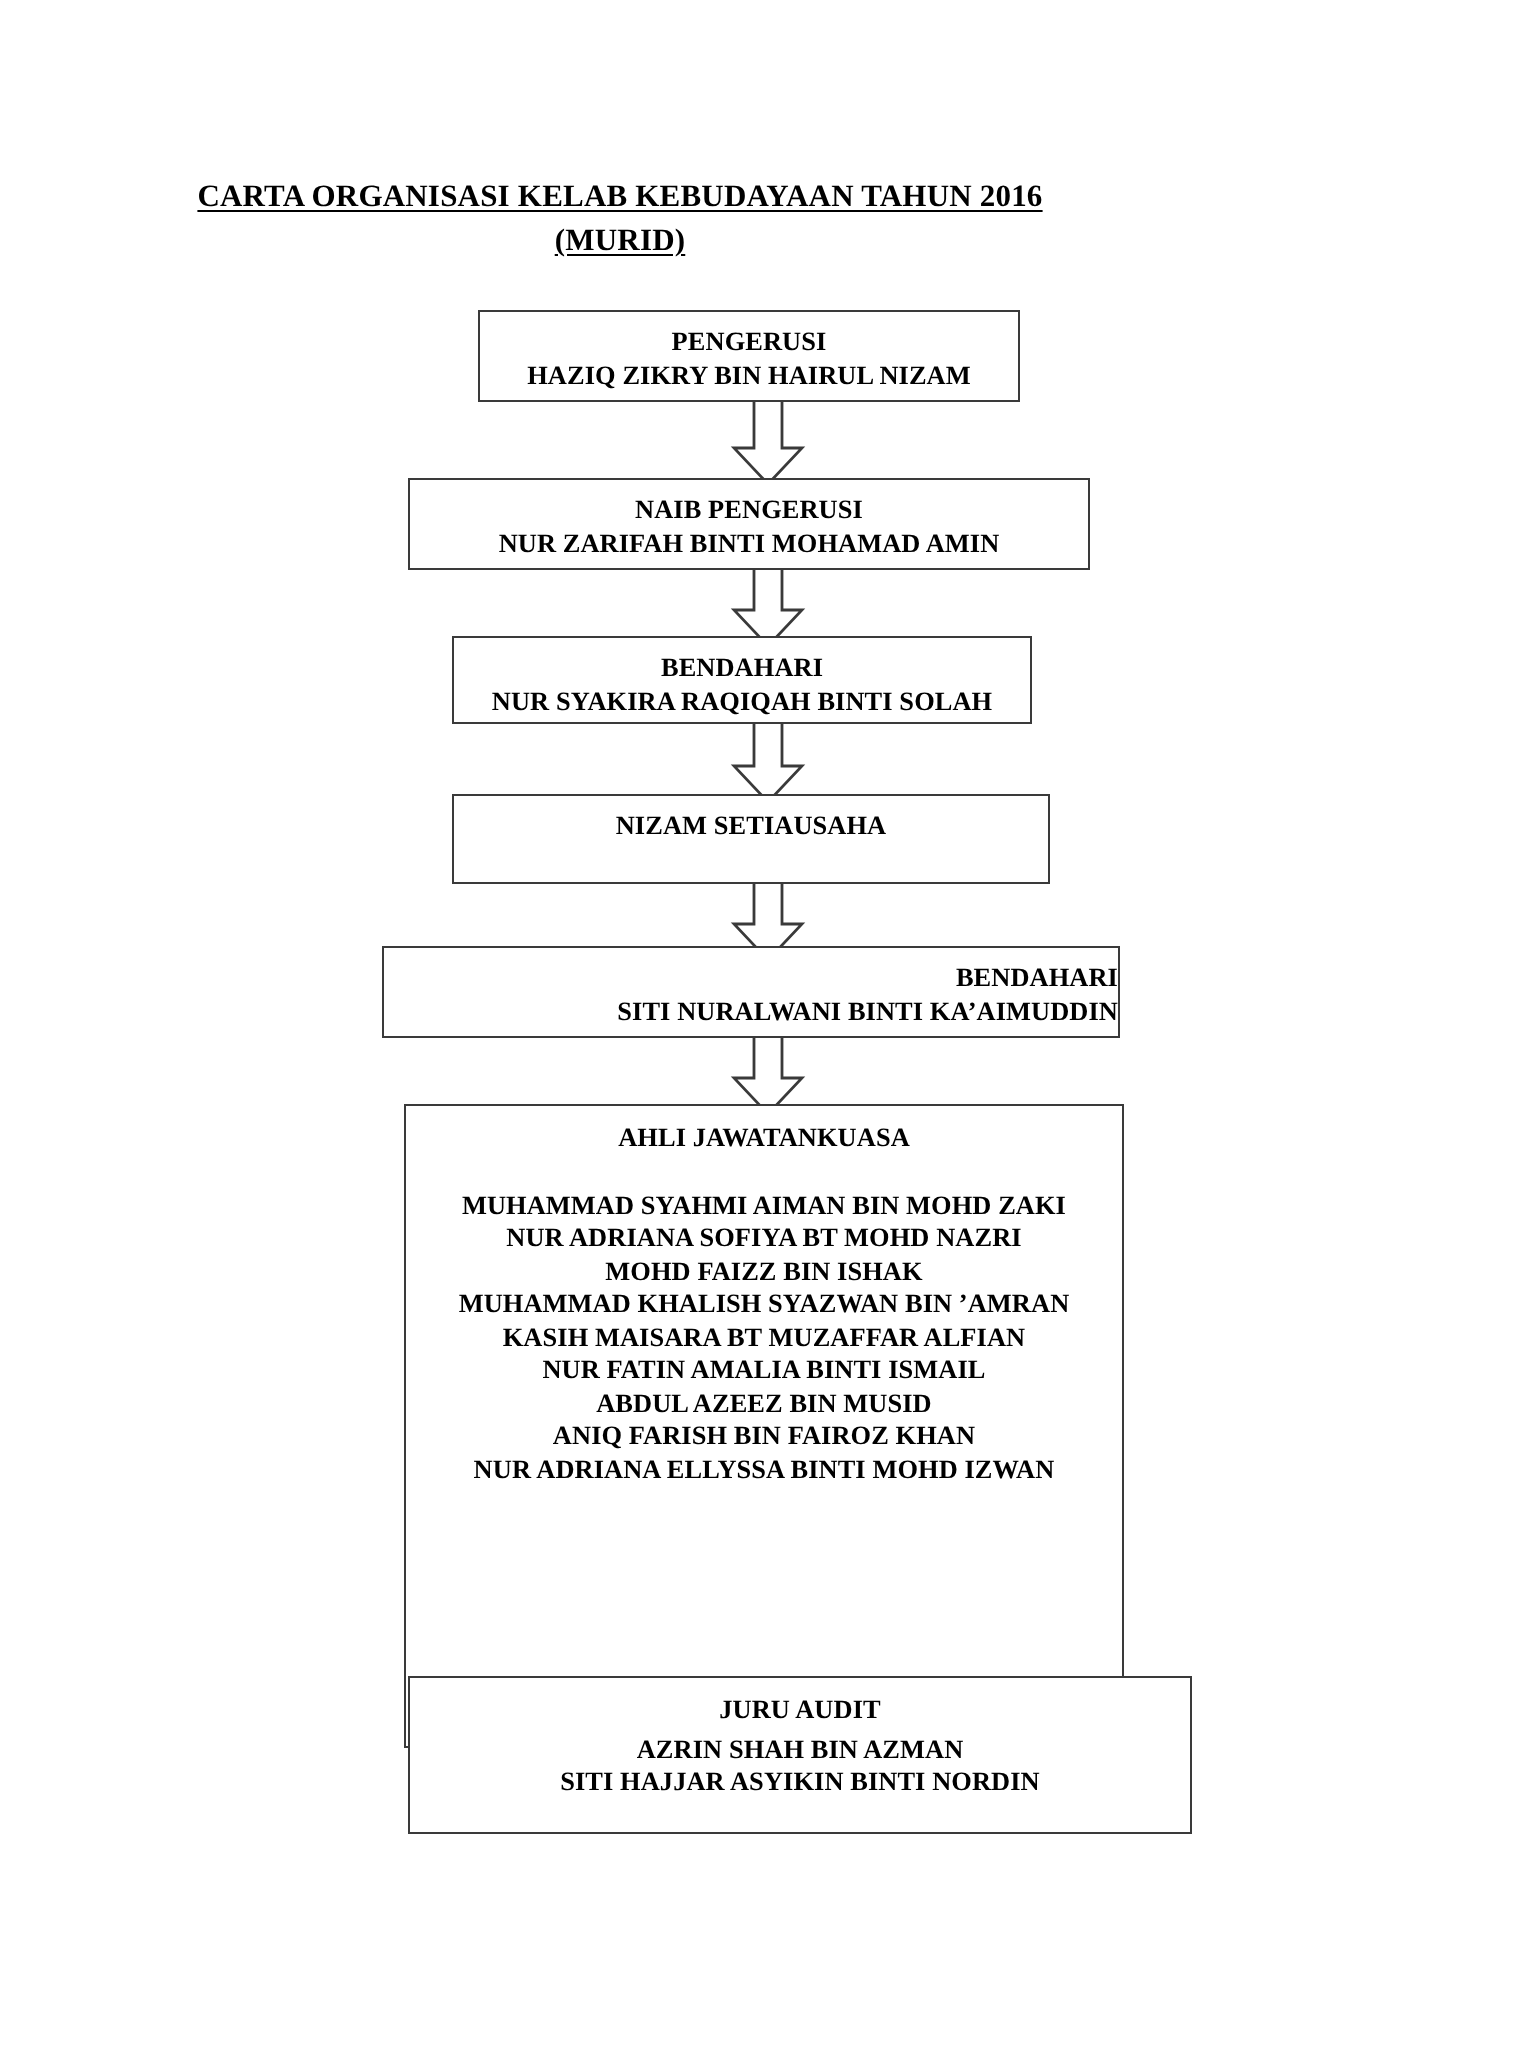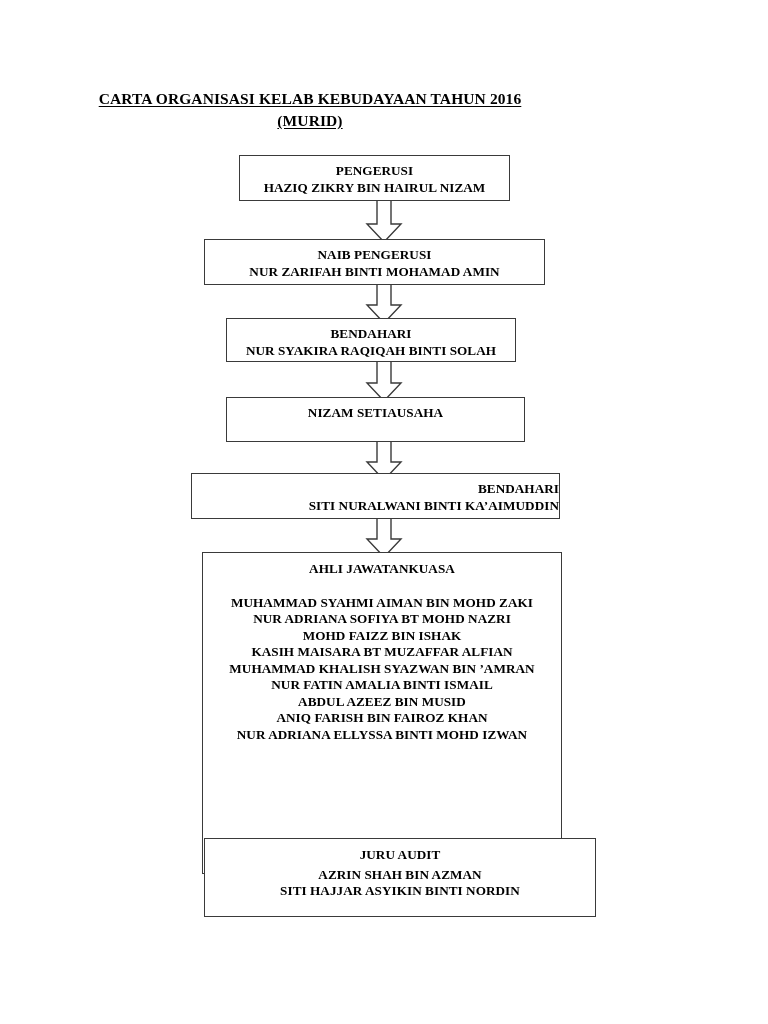--- a/index.html
+++ b/index.html
@@ -185,22 +185,22 @@
   </svg>
 </div>
 
 <div class="node" id="node-ahli">
   <div class="node-ahli-inner">
     <span class="role">AHLI JAWATANKUASA</span>
     <div class="members">
       <span class="m">MUHAMMAD SYAHMI AIMAN BIN MOHD ZAKI</span>
       <span class="m">NUR ADRIANA SOFIYA BT MOHD NAZRI</span>
       <span class="m">MOHD FAIZZ BIN ISHAK</span>
+      <span class="m">MUHAMMAD KHALISH SYAZWAN BIN ’AMRAN</span>
       <span class="m">KASIH MAISARA BT MUZAFFAR ALFIAN</span>
-      <span class="m">MUHAMMAD KHALISH SYAZWAN BIN ’AMRAN</span>
       <span class="m">NUR FATIN AMALIA BINTI ISMAIL</span>
       <span class="m">ABDUL AZEEZ BIN MUSID</span>
       <span class="m">ANIQ FARISH BIN FAIROZ KHAN</span>
       <span class="m">NUR ADRIANA ELLYSSA BINTI MOHD IZWAN</span>
     </div>
   </div>
 </div>
 
 <div class="arrow" id="arrow-6">
   <svg width="64" height="45" viewBox="0 0 64 45">

